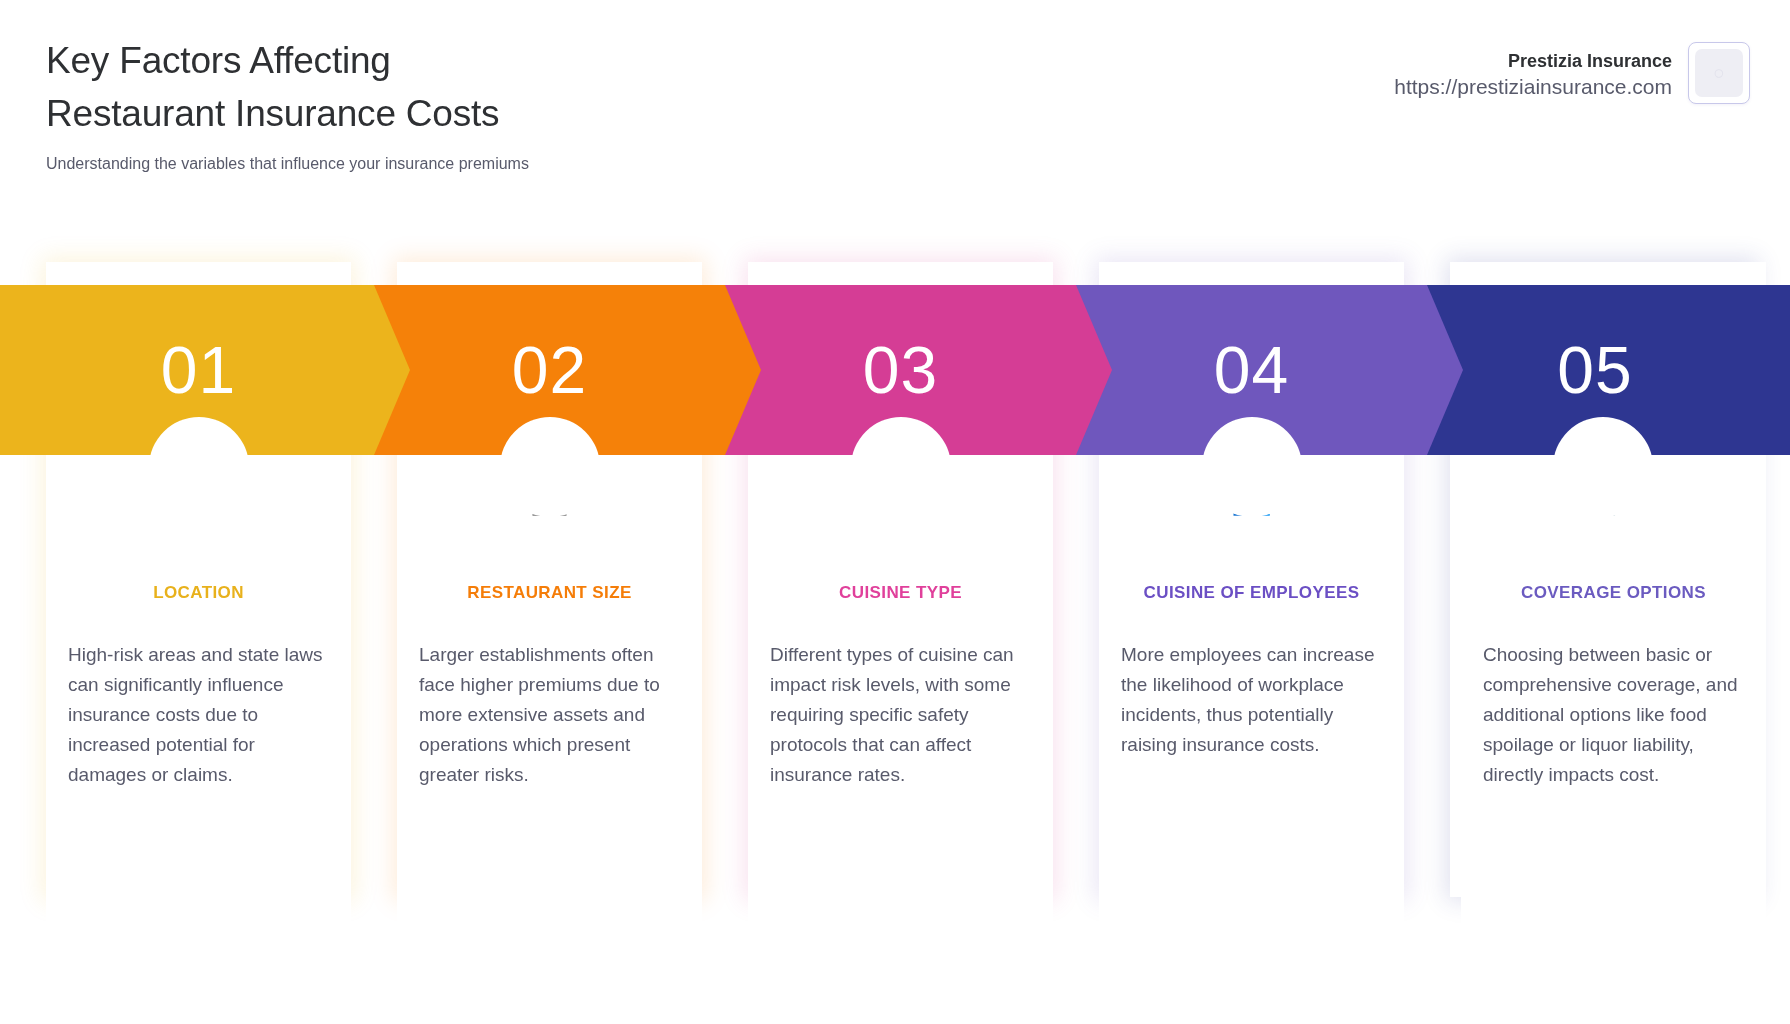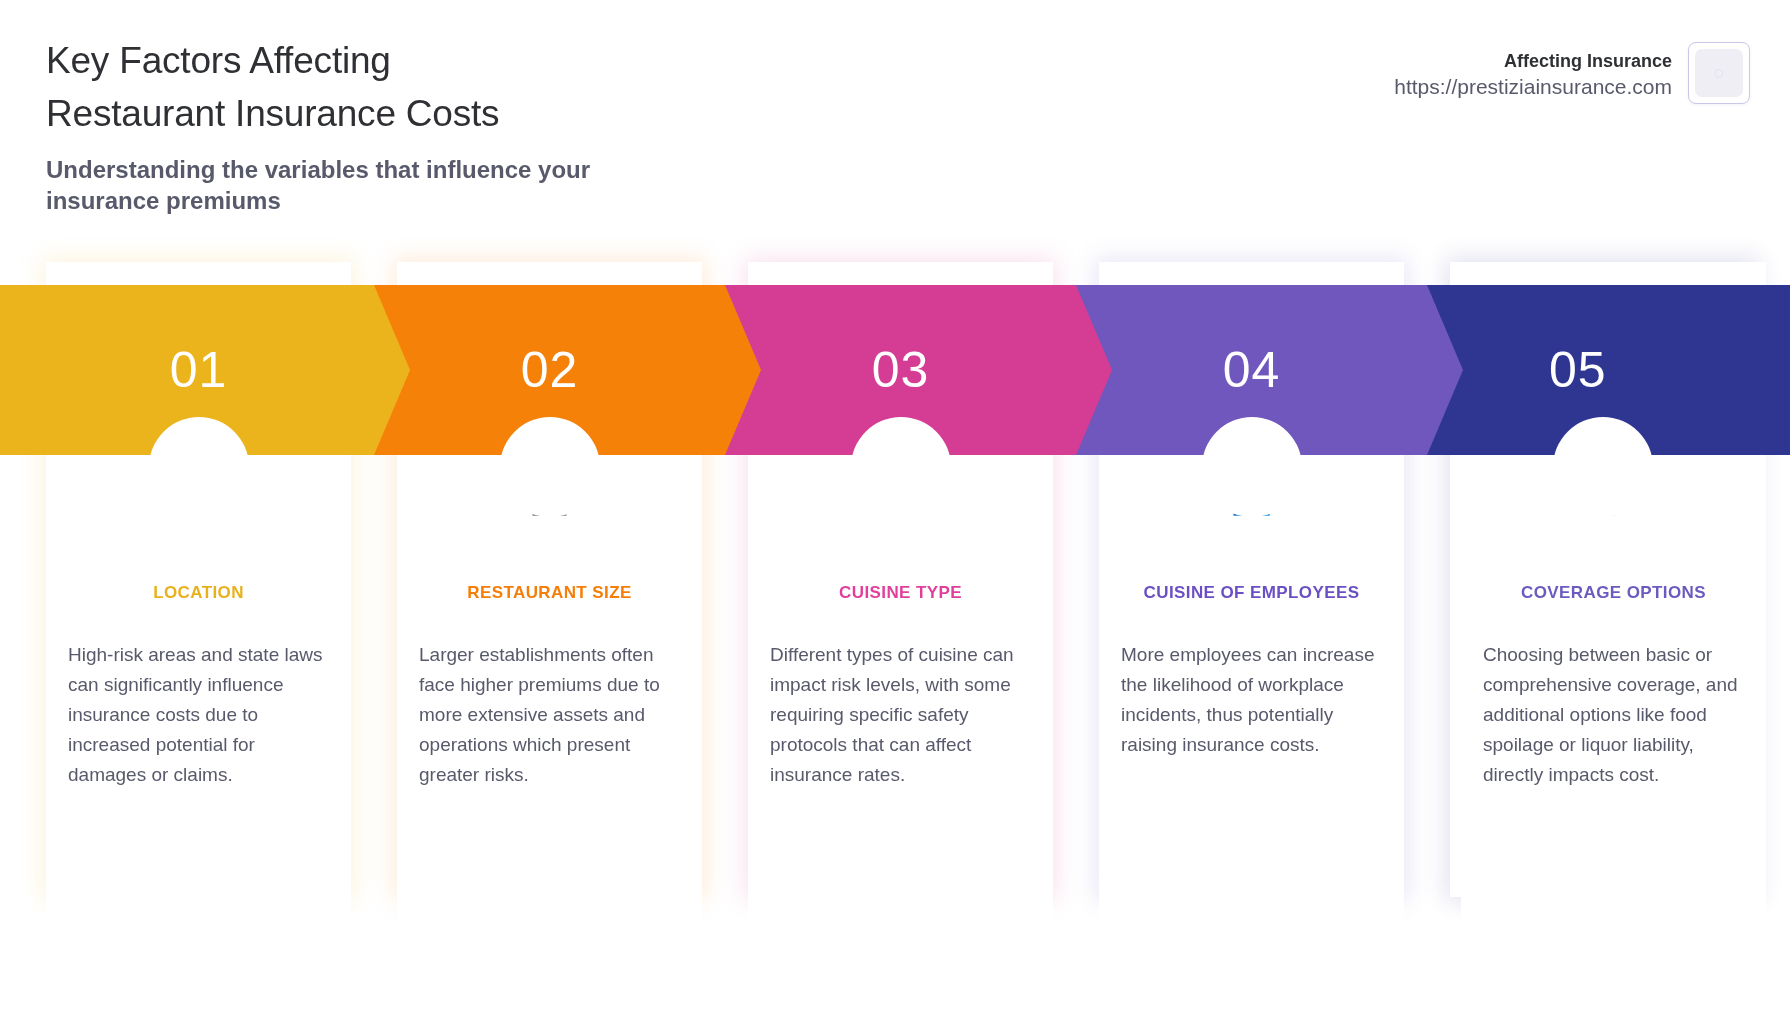--- a/index.html
+++ b/index.html
@@ -36,25 +36,25 @@
 
   .page-title {
     font-size: 37px;
     line-height: 53px;
     font-weight: 400;
     color: #2e3033;
     letter-spacing: -0.2px;
   }
 
   .page-subtitle {
-    margin-top: 14px;
-    font-size: 24px;
+    margin-top: 8px;
+    font-size: 16px;
     line-height: 31px;
     color: #585a6b;
-    font-weight: 700;
+    font-weight: 400;
     max-width: 600px;
   }
 
   .brand {
     position: absolute;
     right: 40px;
     top: 42px;
     display: flex;
     align-items: flex-start;
     gap: 16px;
@@ -197,21 +197,21 @@
     position: absolute;
     top: 0;
     height: 170px;
     display: flex;
     align-items: center;
     justify-content: center;
   }
 
   .band-number {
     position: relative;
-    font-size: 50px;
+    font-size: 66px;
     line-height: 170px;
     font-weight: 400;
     color: #ffffff;
     letter-spacing: 1px;
     z-index: 3;
     pointer-events: none;
   }
 
   
   .notch {
@@ -236,21 +236,21 @@
     <div class="title-block">
       <div class="page-title">
         <div>Key Factors Affecting</div>
         <div>Restaurant Insurance Costs</div>
       </div>
       <div class="page-subtitle">Understanding the variables that influence your insurance premiums</div>
     </div>
 
     <div class="brand">
       <div class="brand-text">
-        <div class="brand-name">Affecting Insurance</div>
+        <div class="brand-name">Prestizia Insurance</div>
         <div class="brand-url">https://prestiziainsurance.com</div>
       </div>
       <div class="brand-logo">
         <div class="brand-logo-inner">○</div>
       </div>
     </div>
 
   </div>
 
   <div class="strip">
@@ -312,19 +312,19 @@
         <div class="notch" style="left: 499.5px; margin-left: 0px; position: absolute; bottom: -62px; z-index: 20;"></div>
         <div class="band" style="left: 725px; width: 387px; background: rgb(213, 61, 149); z-index: 8; clip-path: polygon(0px 0px, calc(100% - 36px) 0px, 100% 50%, calc(100% - 36px) 100%, 0px 100%);">
           <span class="band-number" style="position: absolute; left: 115.5px; width: 120px; text-align: center;">03</span>
         </div>
         <div class="notch" style="left: 850.5px; margin-left: 0px; position: absolute; bottom: -62px; z-index: 20;"></div>
         <div class="band" style="left: 1076px; width: 387px; background: rgb(111, 87, 189); z-index: 7; clip-path: polygon(0px 0px, calc(100% - 36px) 0px, 100% 50%, calc(100% - 36px) 100%, 0px 100%);">
           <span class="band-number" style="position: absolute; left: 115.5px; width: 120px; text-align: center;">04</span>
         </div>
         <div class="notch" style="left: 1201.5px; margin-left: 0px; position: absolute; bottom: -62px; z-index: 20;"></div>
         <div class="band" style="left: 1427px; width: 363px; background: rgb(46, 54, 145); z-index: 6;">
-          <span class="band-number" style="position: absolute; left: 122px; width: 120px; ">05</span>
+          <span class="band-number" style="position: absolute; left: 108px; width: 120px; text-align: center;">05</span>
         </div>
         <div class="notch" style="left: 1552.5px; margin-left: 0px; position: absolute; bottom: -62px; z-index: 20;"></div>
       </div>
   </div>
 
 </div>
 
 </body></html>

